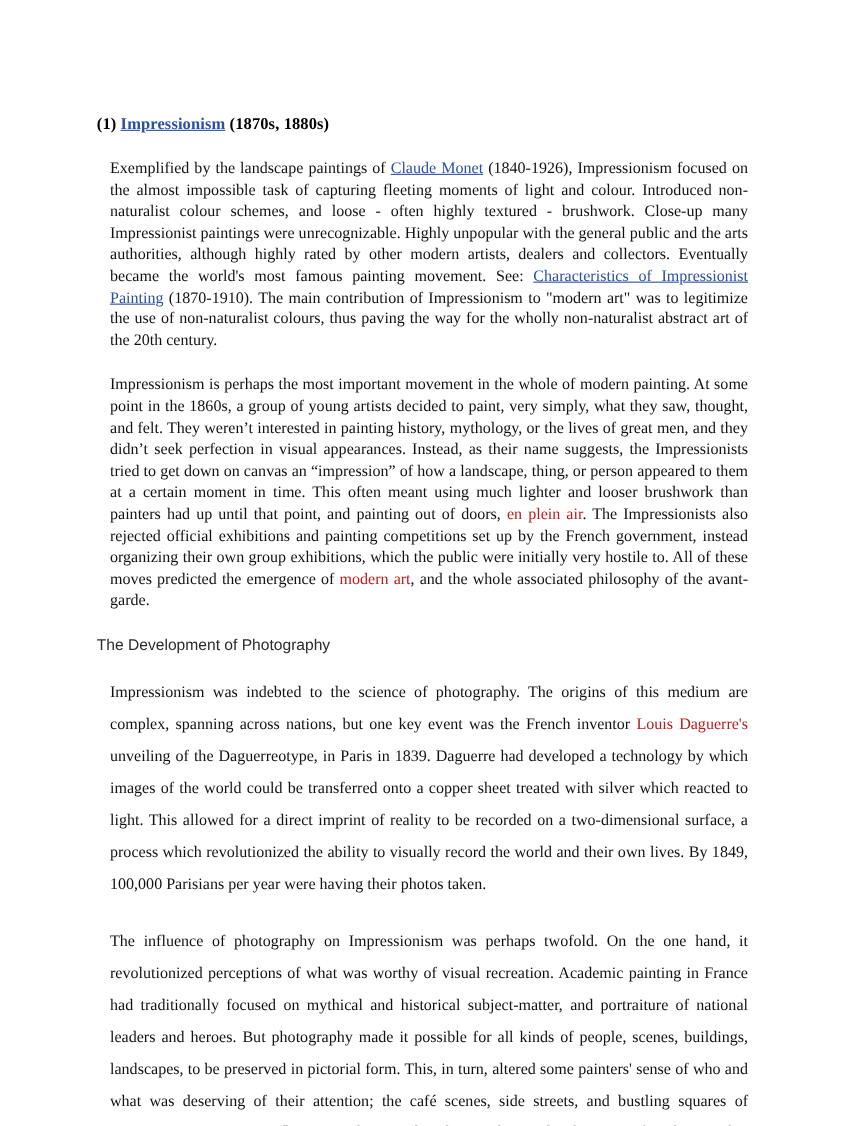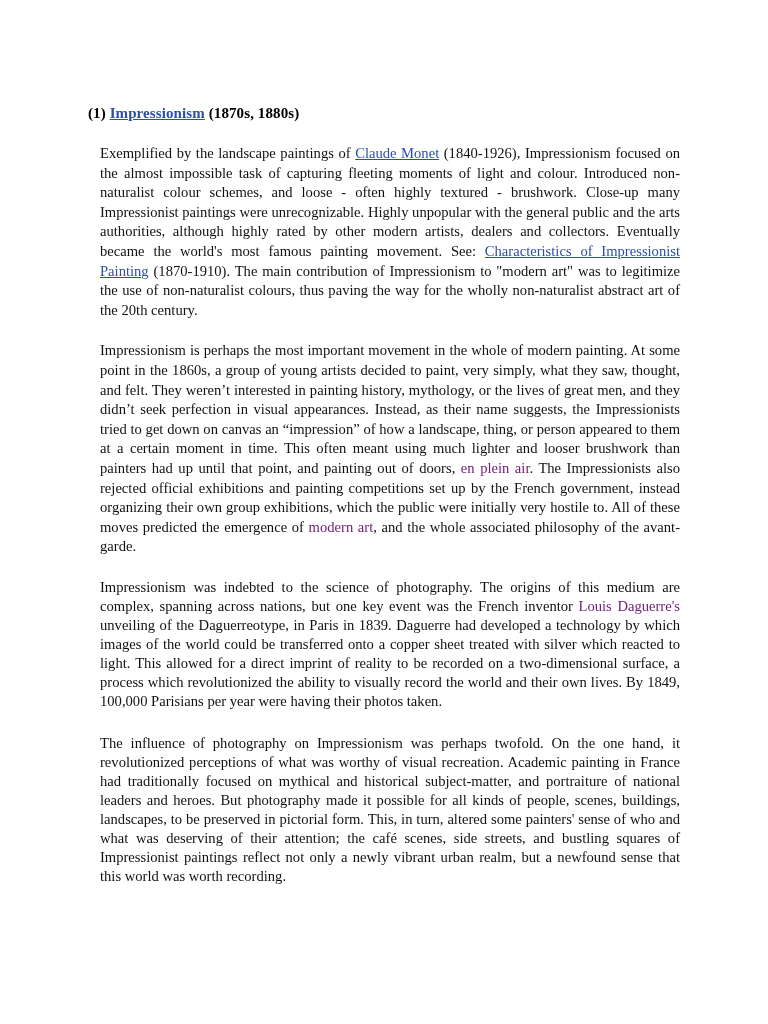--- a/index.html
+++ b/index.html
@@ -44,54 +44,55 @@
     font-size: 14.6px;
     line-height: 19.6px;
     text-align: justify;
     text-justify: inter-word;
     margin: 0 0 21px 12px;
     color: #111111;
     -webkit-hyphens: none;
     hyphens: none;
   }
   p.body-par.loose {
-    line-height: 19px;
+    line-height: 29px;
     margin-bottom: 23px;
   }
   h2.sub-heading {
     font-family: "Liberation Sans", "DejaVu Sans", sans-serif;
     font-size: 14.2px;
     font-weight: normal;
     line-height: 19px;
     color: #2b2b2b;
     margin: 0 0 19px 0;
   }
   a.link-dark {
     color: #2b4fa2;
     text-decoration: underline;
     text-decoration-color: #2b4fa2;
   }
   a.link-light {
-    color: #701a75;
+    color: #b91c1c;
     text-decoration: none;
   }
 </style>
 </head>
 <body>
 
 <div class="page">
   <div class="content">
 
     <h1 class="doc-heading">
       <span class="lead">(1) </span><a class="link-dark" href="#">Impressionism</a><span class="trail"> (1870s, 1880s)</span>
     </h1>
 
     <p class="body-par" id="par-intro"><span>Exemplified by the landscape paintings of </span><a class="link-dark" href="#">Claude Monet</a><span> (1840-1926), Impressionism focused on the almost impossible task of capturing fleeting moments of light and colour. Introduced non-naturalist colour schemes, and loose - often highly textured - brushwork. Close-up many Impressionist paintings were unrecognizable. Highly unpopular with the general public and the arts authorities, although highly rated by other modern artists, dealers and collectors. Eventually became the world's most famous painting movement. See: </span><a class="link-dark" href="#">Characteristics of Impressionist Painting</a><span> (1870-1910). The main contribution of Impressionism to "modern art" was to legitimize the use of non-naturalist colours, thus paving the way for the wholly non-naturalist abstract art of the 20th century.</span></p>
 
     <p class="body-par" id="par-movement"><span>Impressionism is perhaps the most important movement in the whole of modern painting. At some point in the 1860s, a group of young artists decided to paint, very simply, what they saw, thought, and felt. They weren’t interested in painting history, mythology, or the lives of great men, and they didn’t seek perfection in visual appearances. Instead, as their name suggests, the Impressionists tried to get down on canvas an “impression” of how a landscape, thing, or person appeared to them at a certain moment in time. This often meant using much lighter and looser brushwork than painters had up until that point, and painting out of doors, </span><a class="link-light" href="#">en plein air</a><span>. The Impressionists also rejected official exhibitions and painting competitions set up by the French government, instead organizing their own group exhibitions, which the public were initially very hostile to. All of these moves predicted the emergence of </span><a class="link-light" href="#">modern art</a><span>, and the whole associated philosophy of the avant-garde.</span></p>
 
+    <h2 class="sub-heading">The Development of Photography</h2>
 
     <p class="body-par loose" id="par-daguerre"><span>Impressionism was indebted to the science of photography. The origins of this medium are complex, spanning across nations, but one key event was the French inventor </span><a class="link-light" href="#">Louis Daguerre's</a><span> unveiling of the Daguerreotype, in Paris in 1839. Daguerre had developed a technology by which images of the world could be transferred onto a copper sheet treated with silver which reacted to light. This allowed for a direct imprint of reality to be recorded on a two-dimensional surface, a process which revolutionized the ability to visually record the world and their own lives. By 1849, 100,000 Parisians per year were having their photos taken.</span></p>
 
     <p class="body-par loose" id="par-influence"><span>The influence of photography on Impressionism was perhaps twofold. On the one hand, it revolutionized perceptions of what was worthy of visual recreation. Academic painting in France had traditionally focused on mythical and historical subject-matter, and portraiture of national leaders and heroes. But photography made it possible for all kinds of people, scenes, buildings, landscapes, to be preserved in pictorial form. This, in turn, altered some painters' sense of who and what was deserving of their attention; the café scenes, side streets, and bustling squares of Impressionist paintings reflect not only a newly vibrant urban realm, but a newfound sense that this world was worth recording.</span></p>
 
   </div>
 </div>
 
 </body></html>

